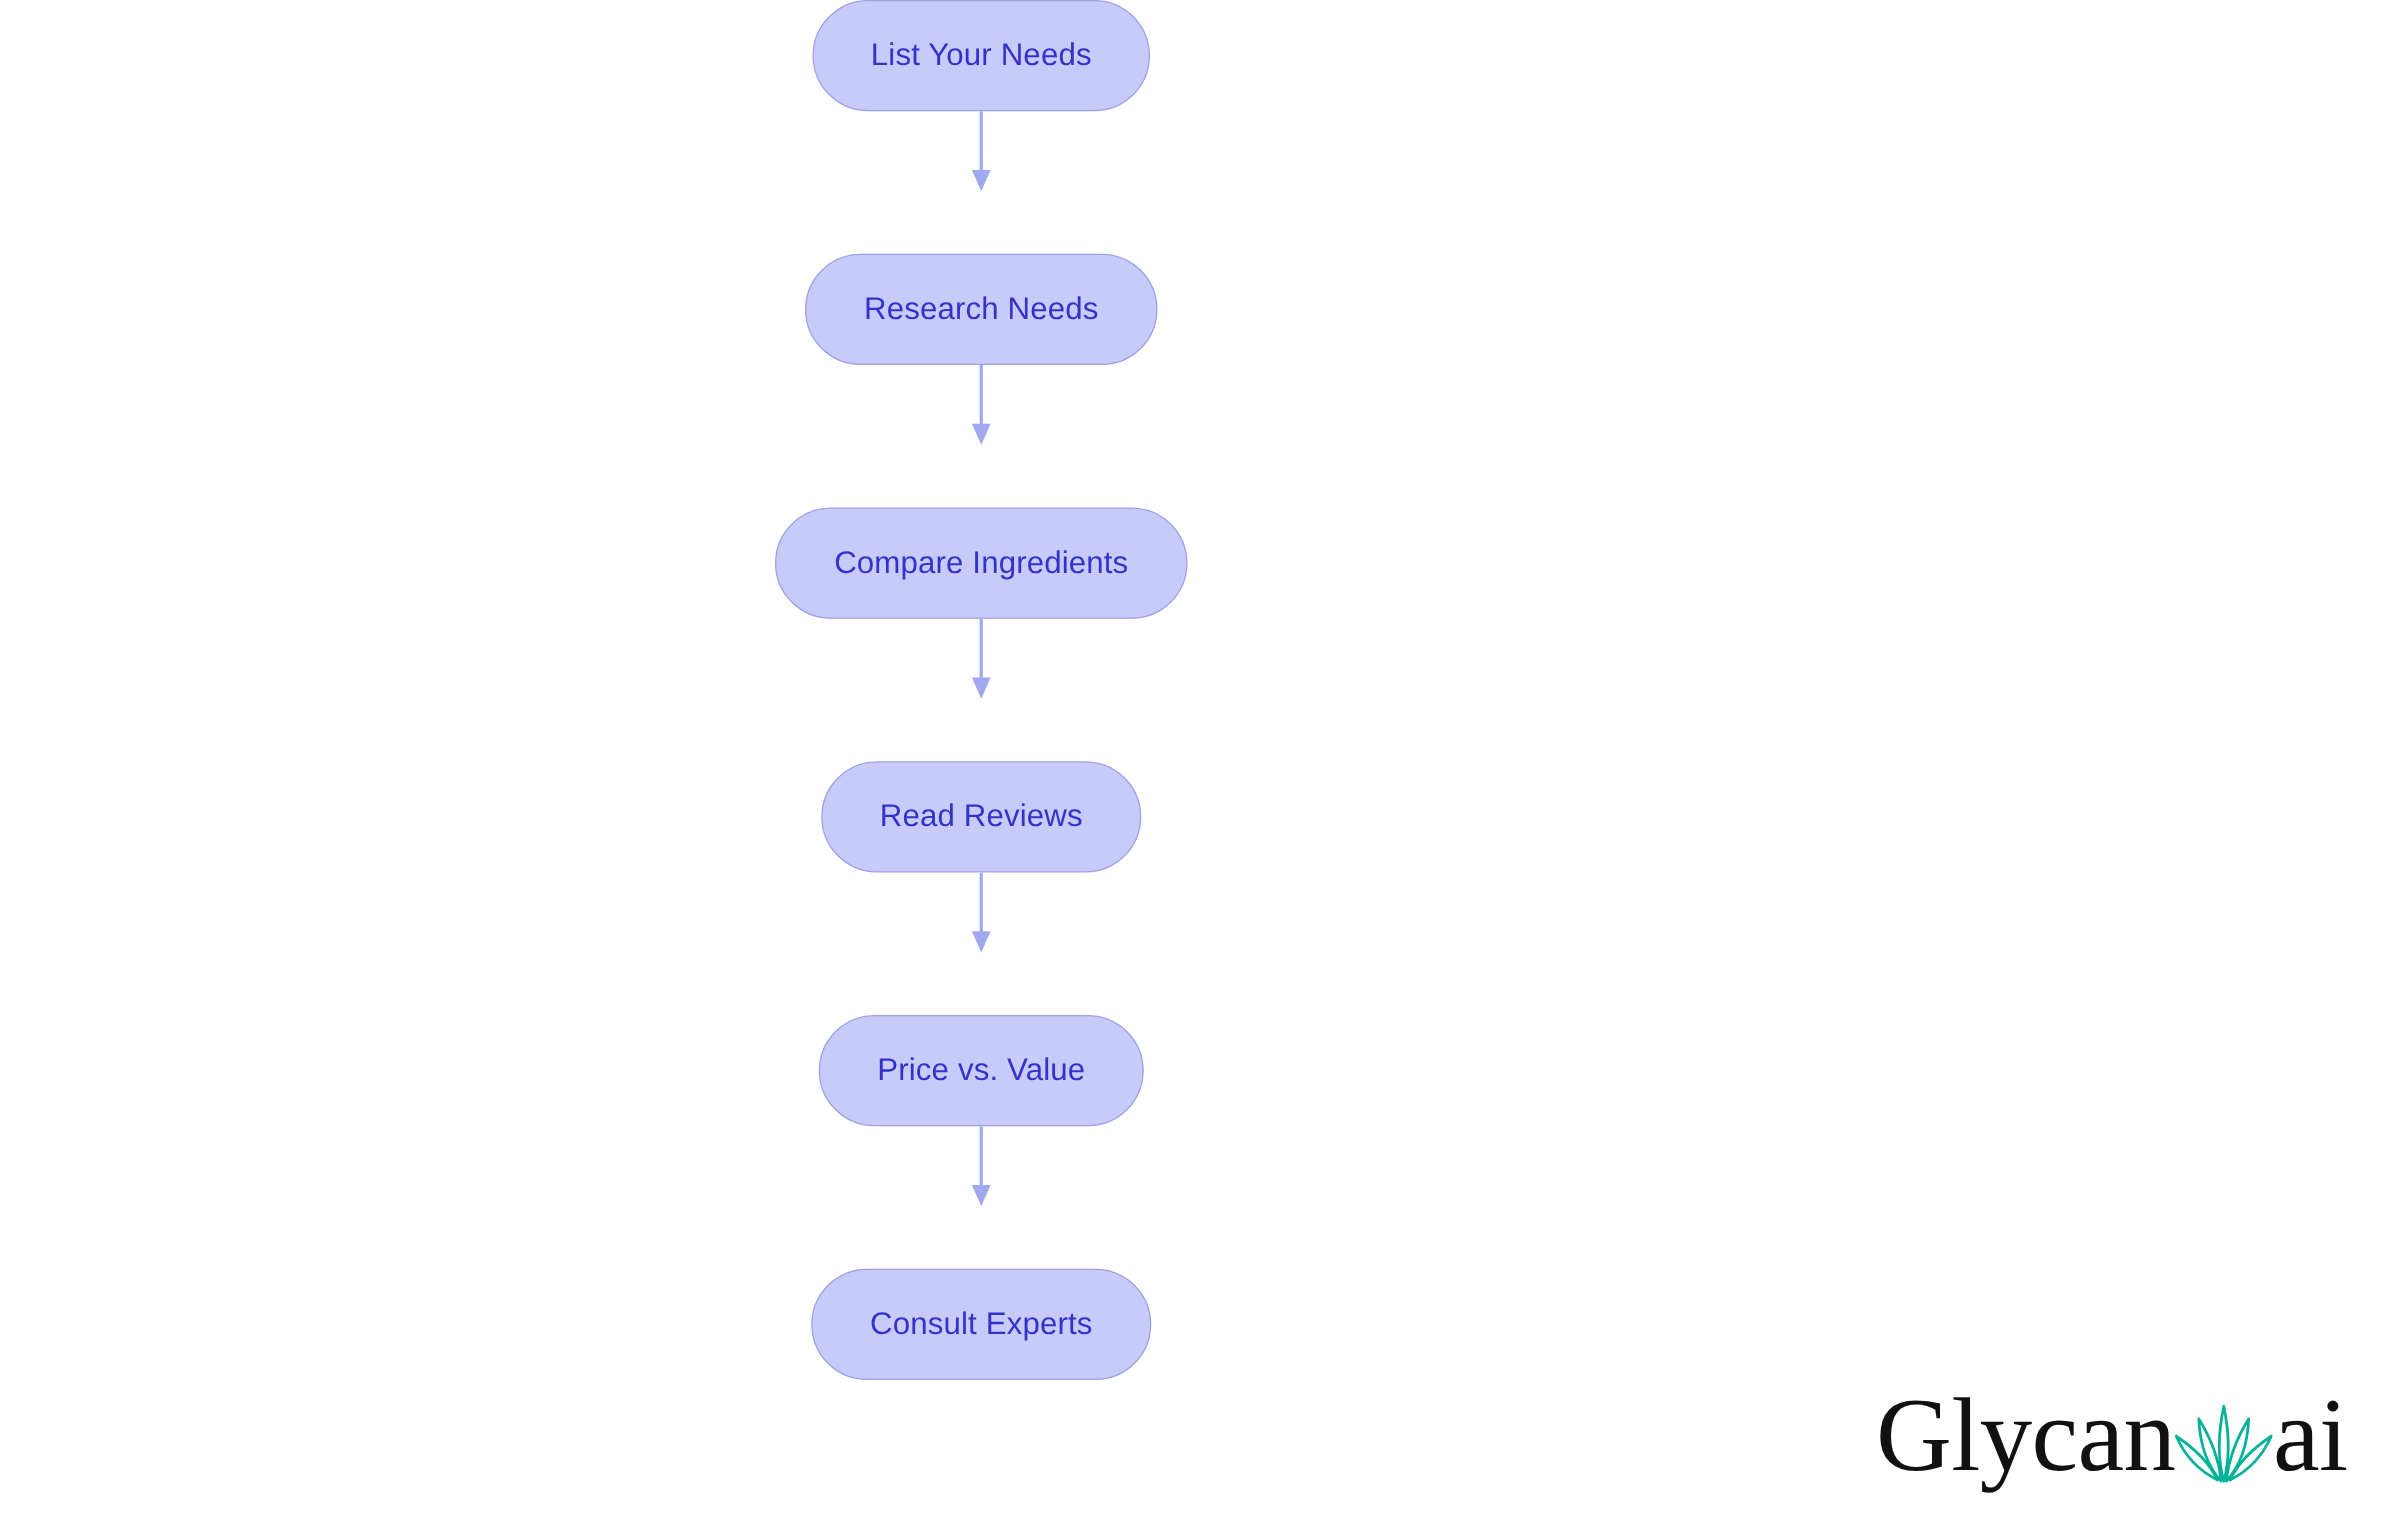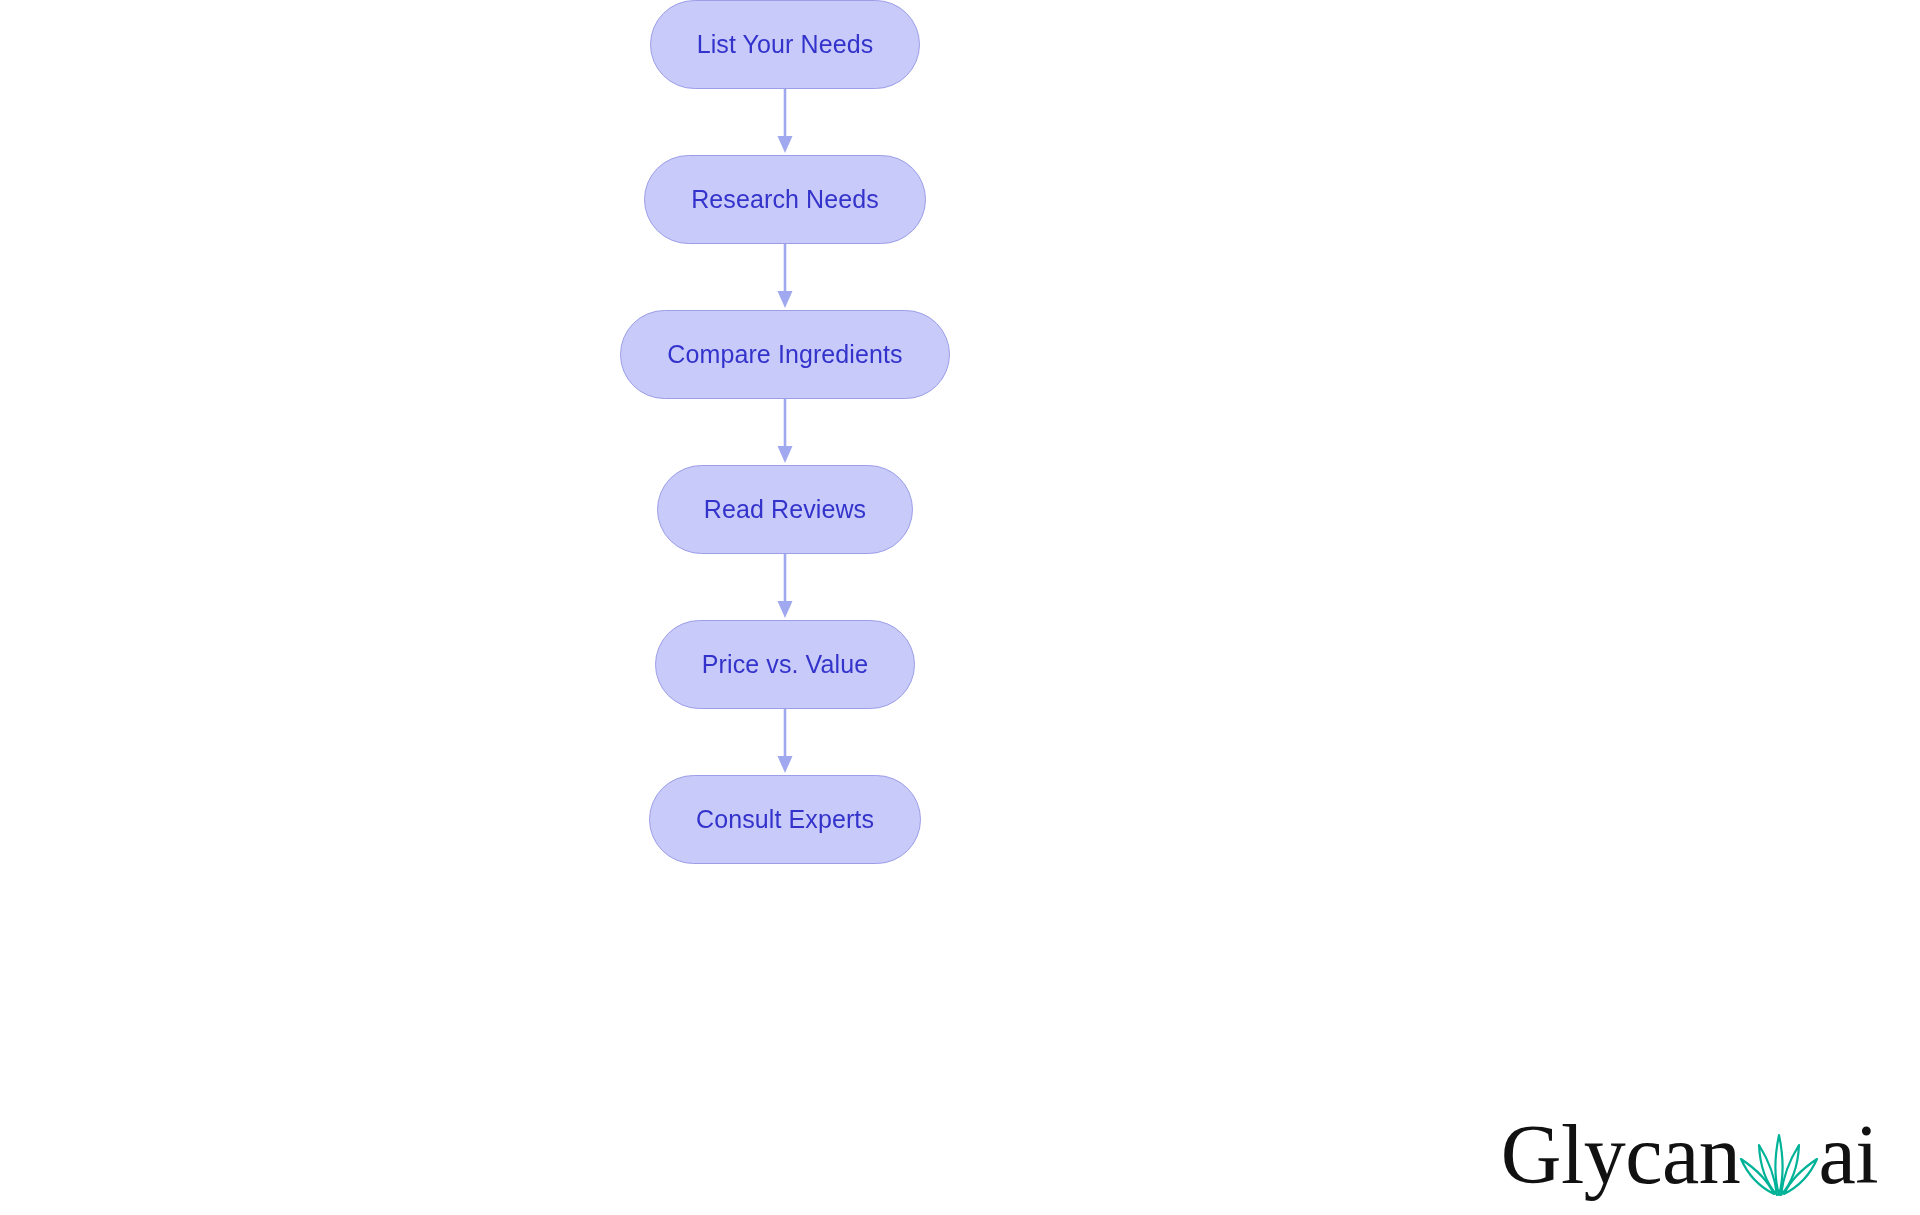--- a/index.html
+++ b/index.html
@@ -19,20 +19,21 @@
   
   #flow-container {
     position: absolute;
     left: 0;
     top: 0;
     width: 1570px;
     height: 900px;
     display: flex;
     flex-direction: column;
     align-items: center;
+    gap: 48px;
   }
 
   .flow-step {
     display: flex;
     flex-direction: column;
     align-items: center;
   }
 
   .node {
     box-sizing: border-box;
@@ -59,21 +60,21 @@
     height: 66px;
     display: block;
   }
 
   
   #brand-logo {
     position: absolute;
     right: 42px;
     bottom: 18px;
     display: flex;
-    align-items: flex-end;
+    align-items: center;
     height: 96px;
   }
   .logo-word {
     font-family: "Liberation Serif", serif;
     font-size: 84px;
     line-height: 1;
     color: #111111;
     letter-spacing: -0.5px;
   }
   .logo-mark {

